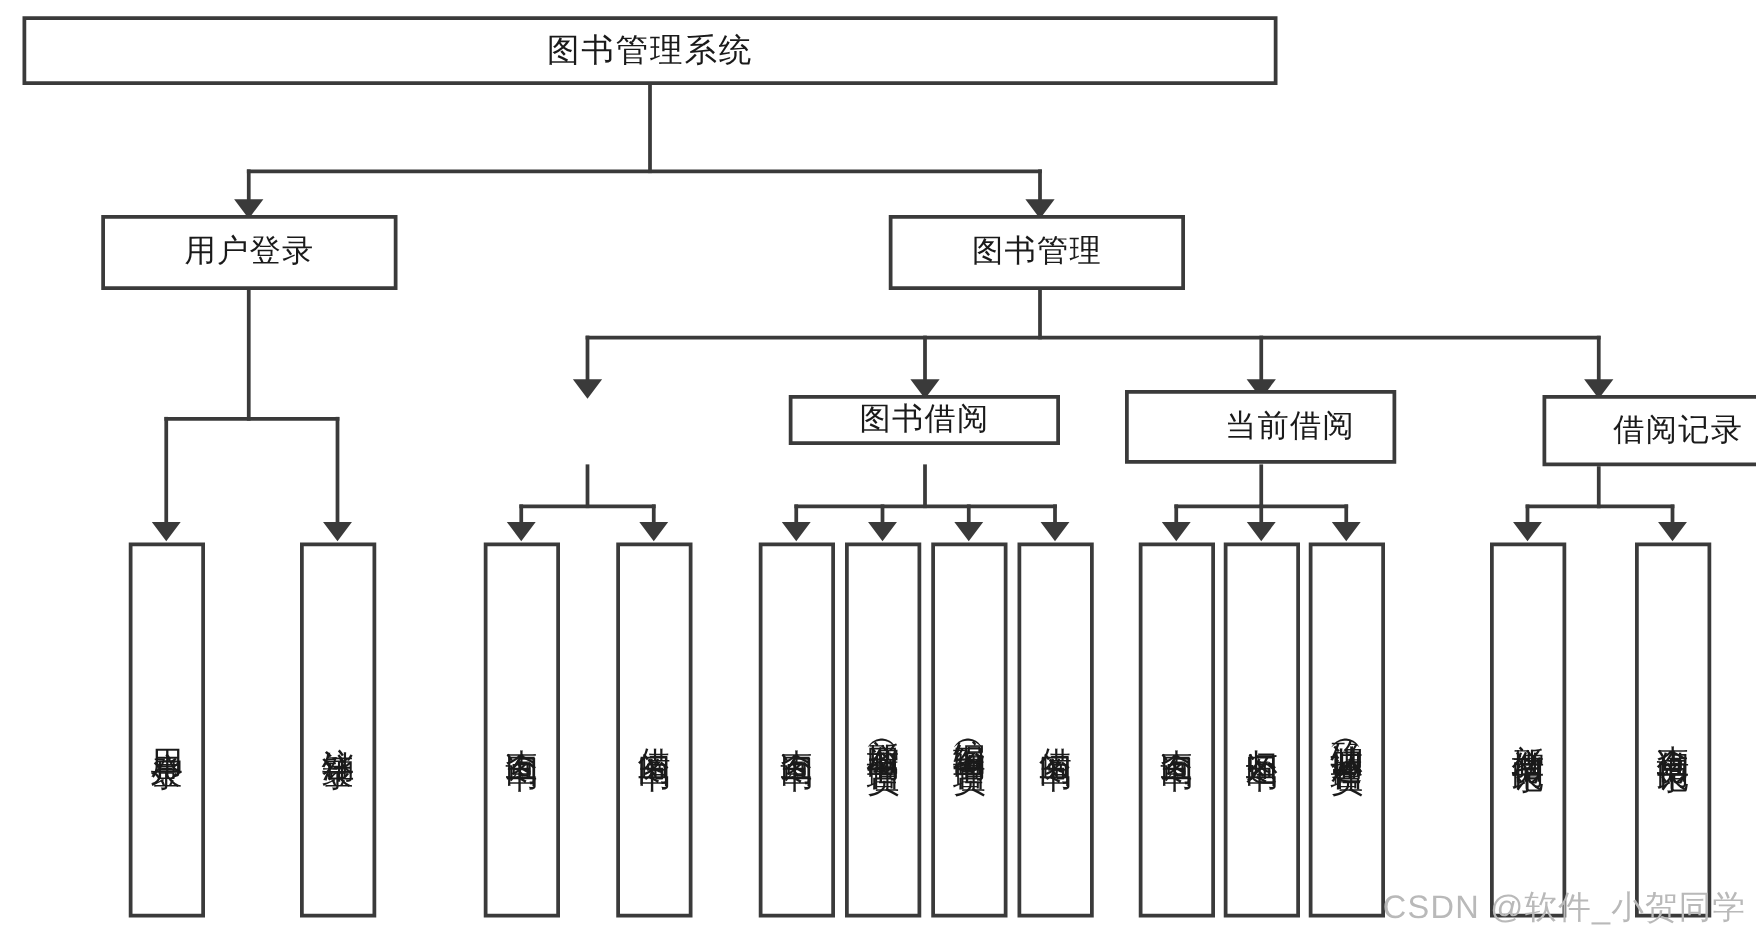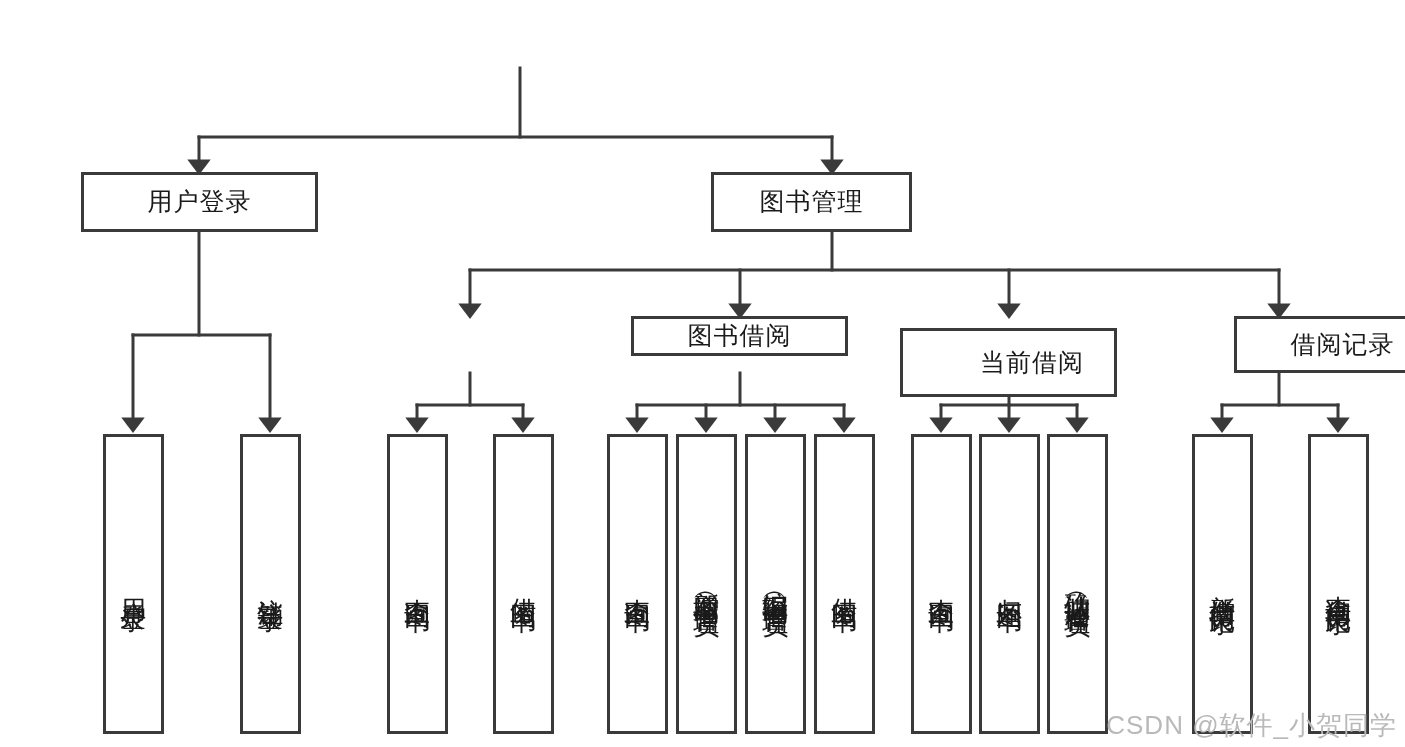--- a/index.html
+++ b/index.html
@@ -116,35 +116,38 @@
       <path d="M1009,405 L1009,424" marker-end="url(#arrow)"></path>
       <path d="M1077,405 L1077,424" marker-end="url(#arrow)"></path>
 
       <path d="M1279,373 L1279,405"></path>
       <path d="M1222,405 L1338,405"></path>
       <path d="M1222,405 L1222,424" marker-end="url(#arrow)"></path>
       <path d="M1338,405 L1338,424" marker-end="url(#arrow)"></path>
     </g>
   </svg>
 
+  <div class="node title" style="left:18px; top:13px; width:1004px; height:55px;">
+    <span class="label">图书管理系统</span>
+  </div>
 
   <div class="node horiz" style="left:81px; top:172px; width:237px; height:60px;">
     <span class="label">用户登录</span>
   </div>
 
-  <div class="node horiz" style="left:711px; top:172px; width:201px; height:60px;">
+  <div class="node horiz" style="left:711px; top:172px; width:237px; height:60px;">
     <span class="label">图书管理</span>
   </div>
 
 
   <div class="node horiz" style="left:631px; top:316px; width:217px; height:40px;">
     <span class="label">图书借阅</span>
   </div>
 
-  <div class="node horiz" style="left:900px; top:328px; width:217px; height:69px;padding-left:47px;">
+  <div class="node horiz" style="left:900px; top:312px; width:217px; height:59px;padding-left:47px;">
     <span class="label">当前借阅</span>
   </div>
 
   <div class="node horiz" style="left:1234px; top:316px; width:217px; height:57px;">
     <span class="label">借阅记录</span>
   </div>
 
   <div class="node vert" style="left:103px; top:434px; width:61px; height:300px;">
     <span class="label">用户登录</span>
   </div>

